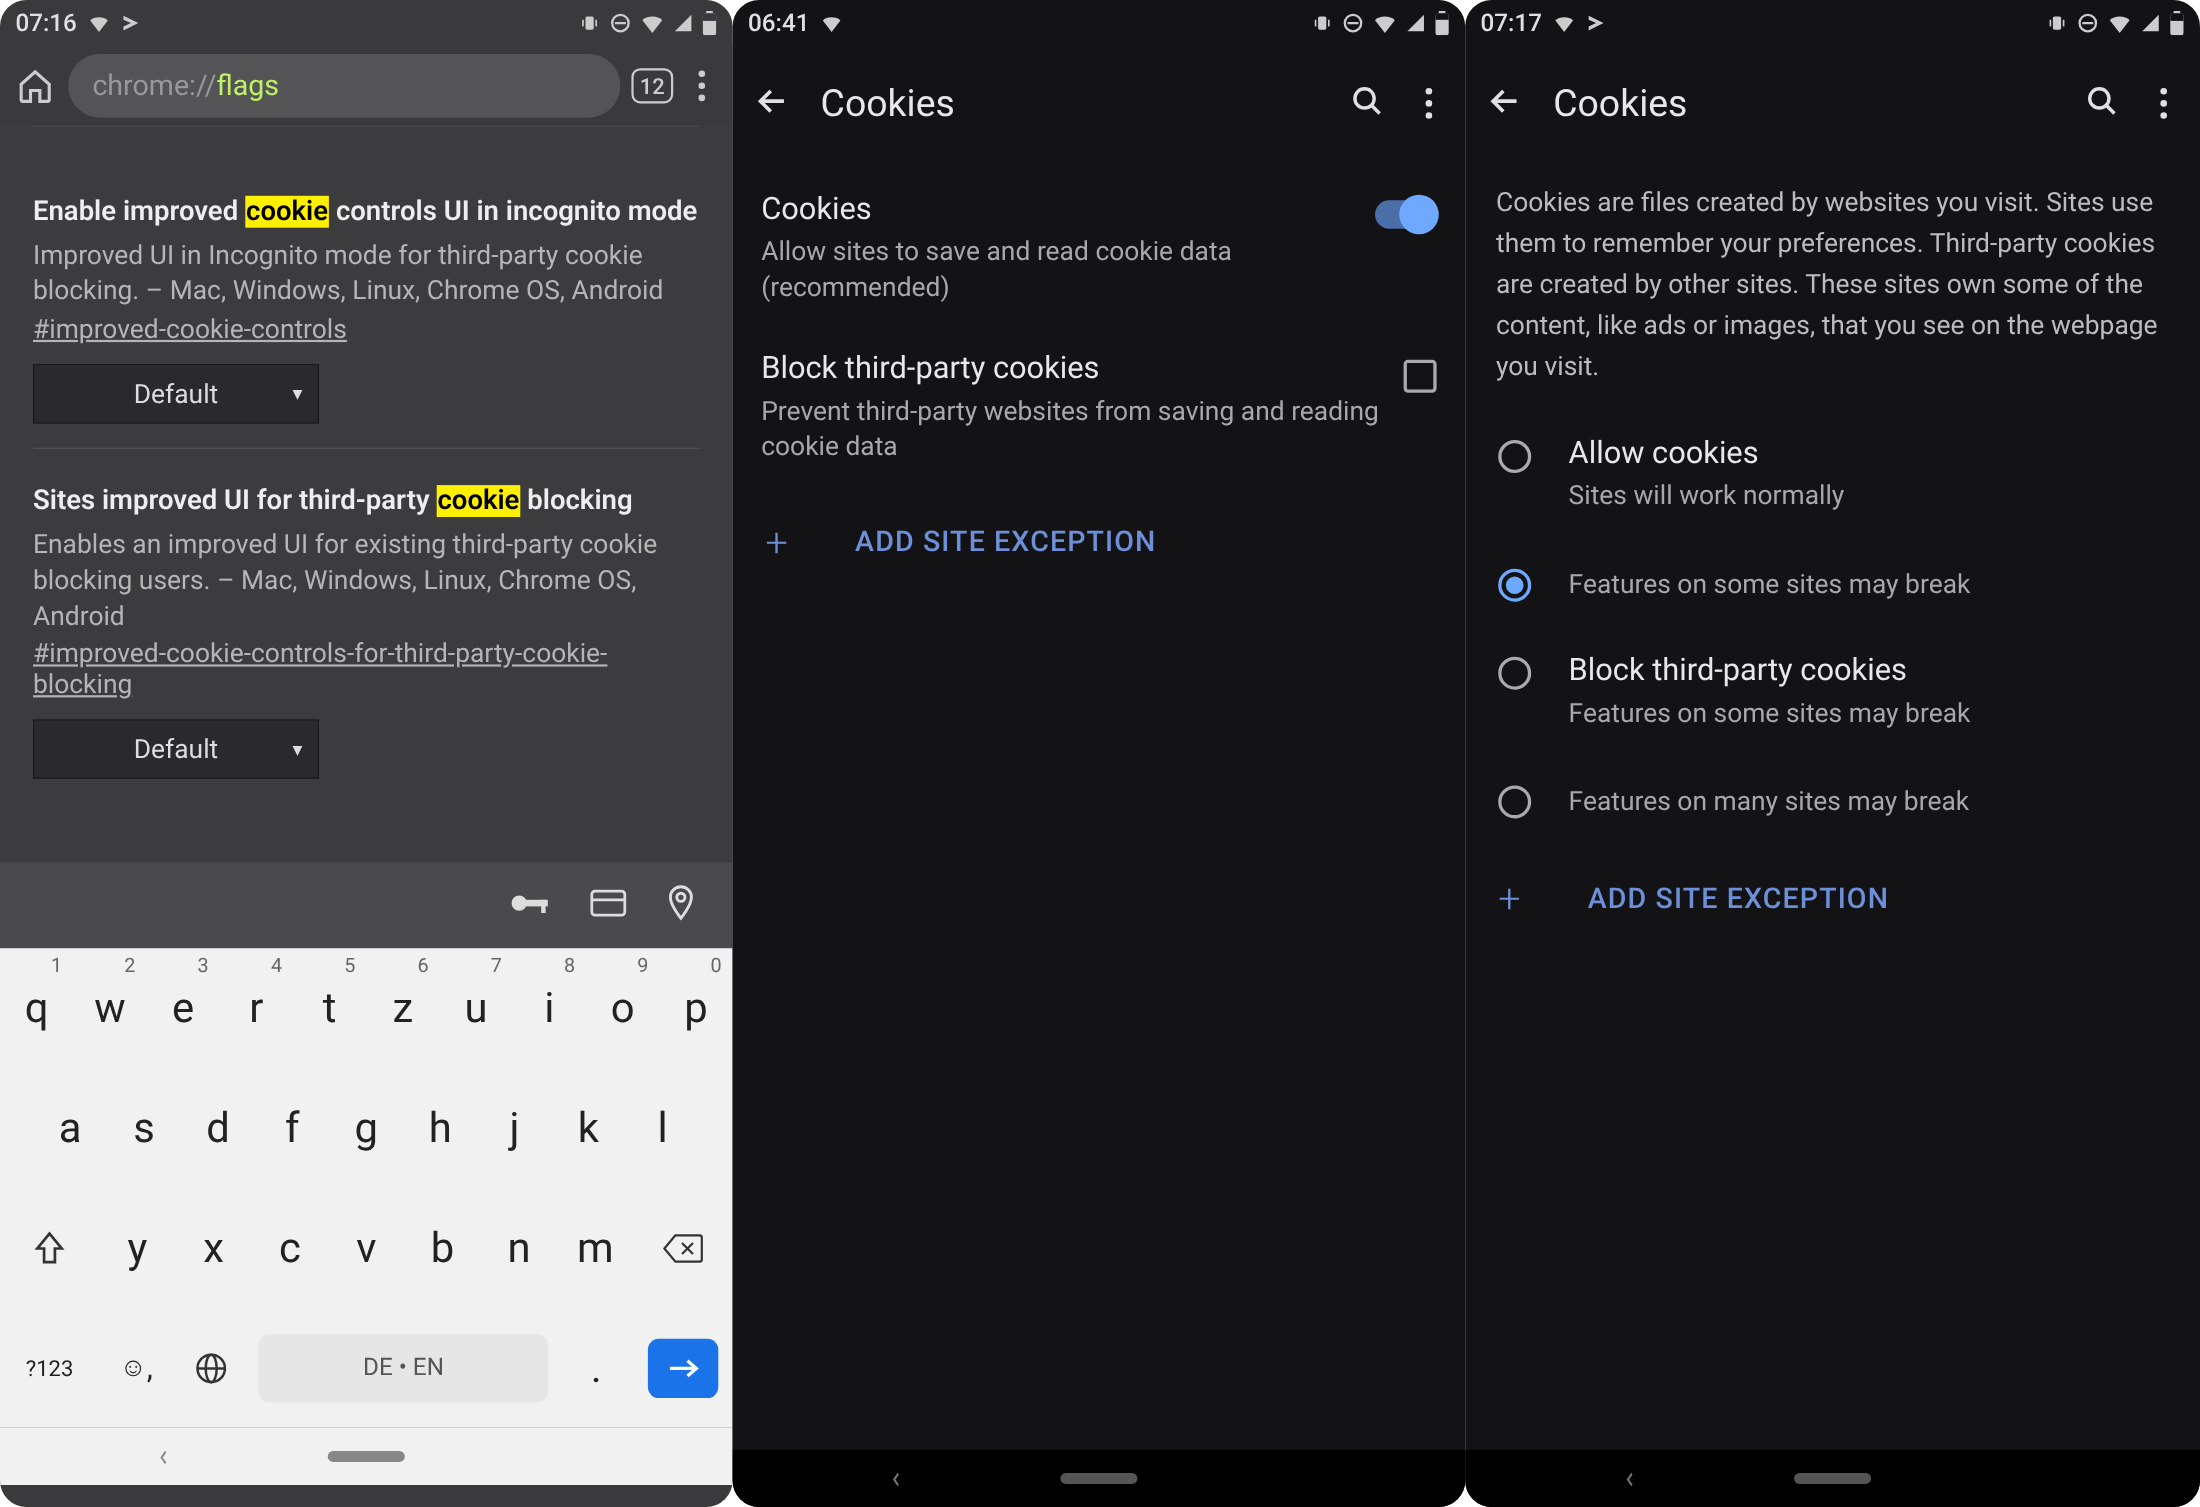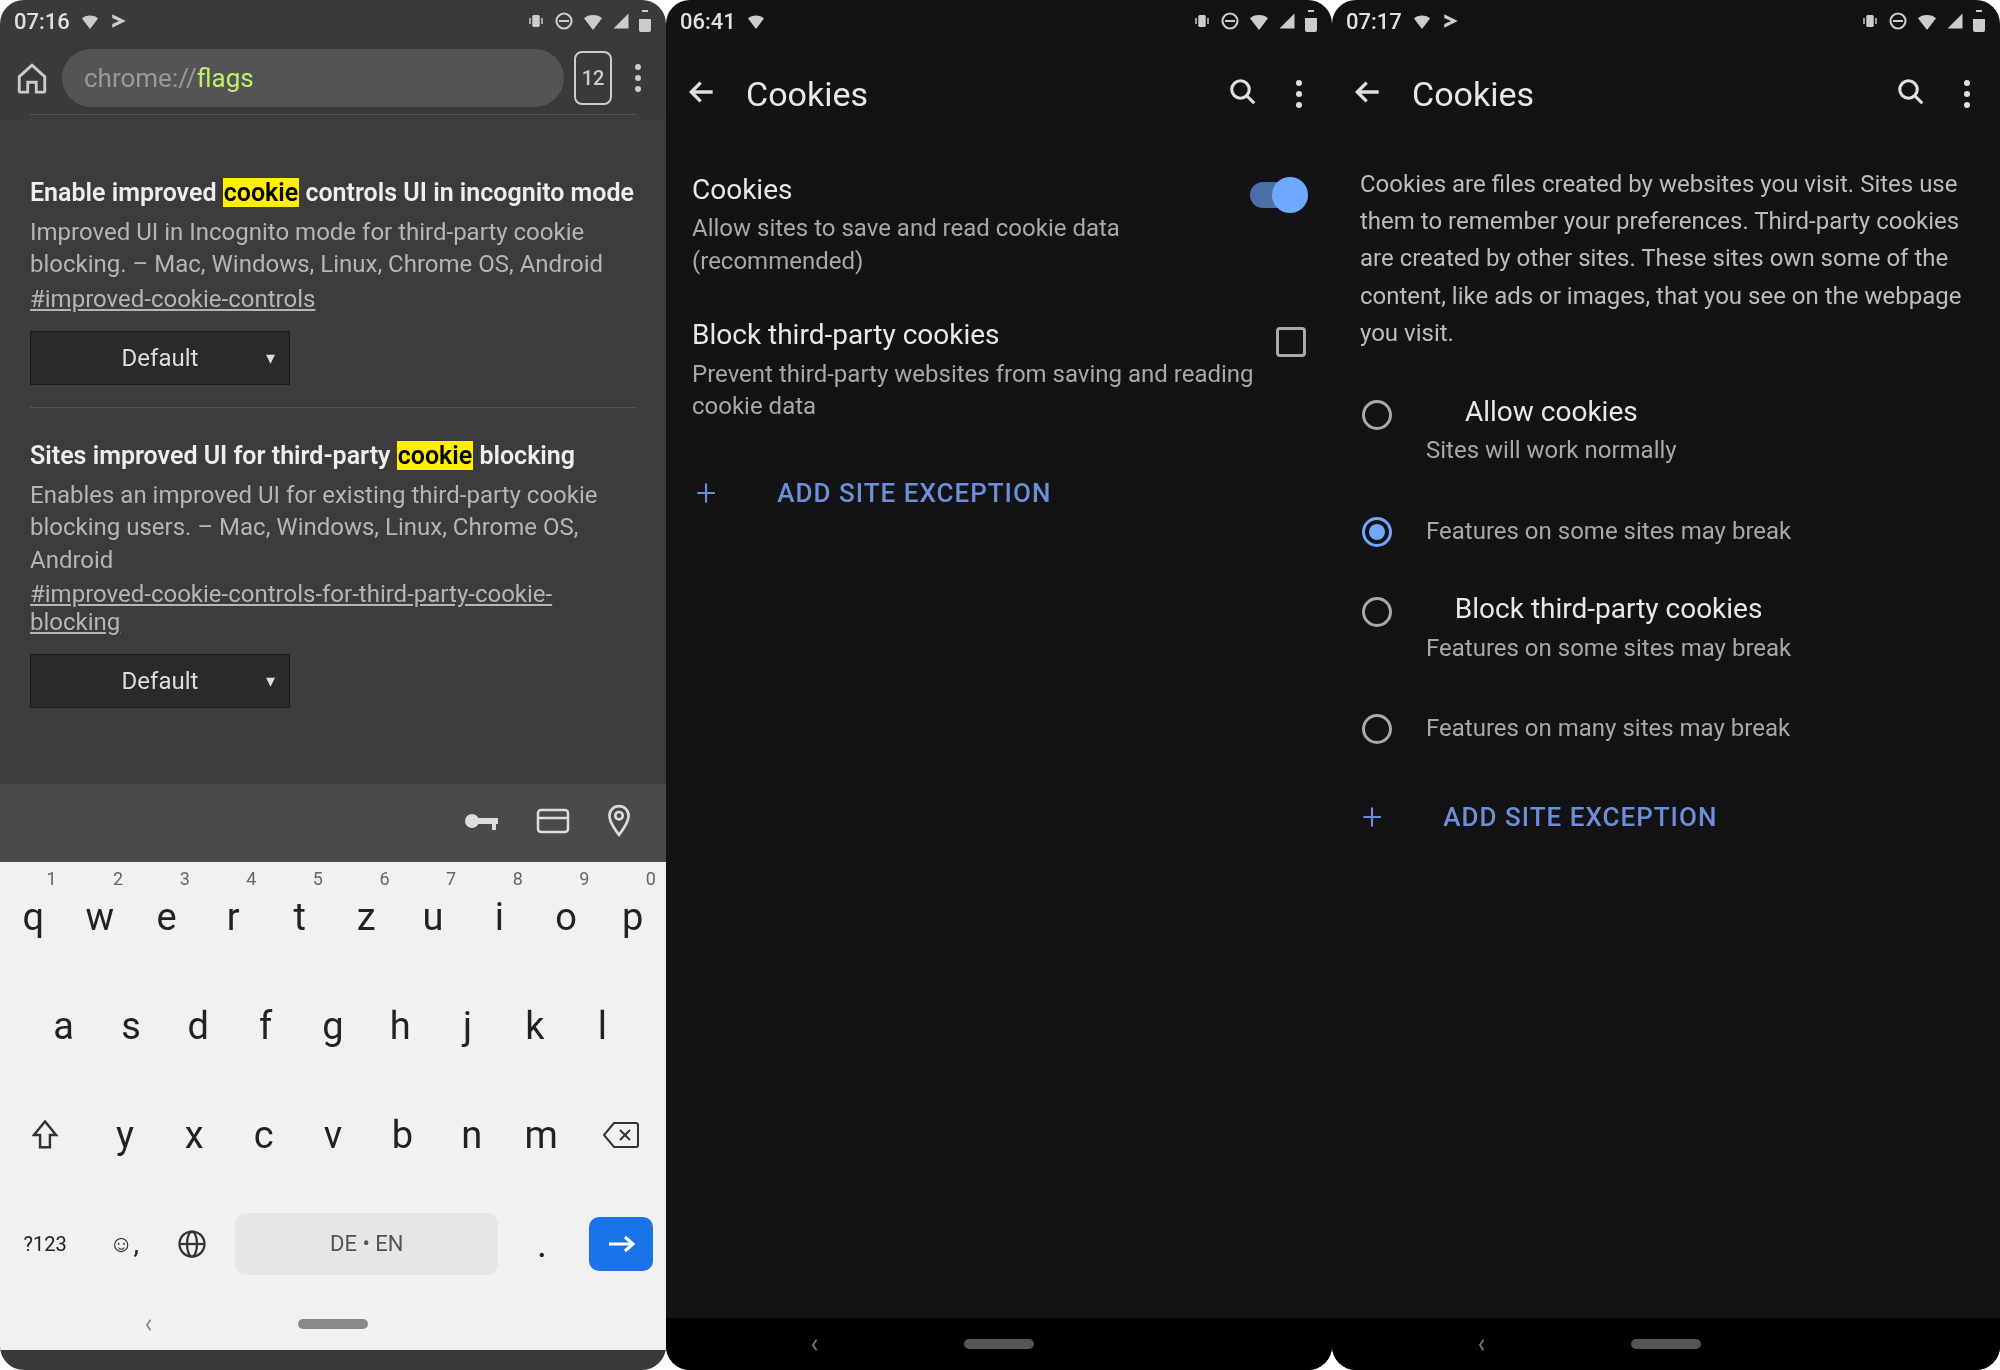--- a/index.html
+++ b/index.html
@@ -16,21 +16,21 @@
 .status-right { display: flex; align-items: center; gap: 8px; }
 .status-icon { display: inline-flex; }
 
 
 .panel1 { background: #3a3a3c; }
 .chrome-bar { height: 72px; display: flex; align-items: center; padding: 0 12px; gap: 10px; background: #3a3a3c; }
 .home-icon { width: 40px; height: 40px; display: flex; align-items: center; justify-content: center; }
 .url-bar { flex: 1; height: 58px; background: #545456; border-radius: 29px; display: flex; align-items: center; padding: 0 22px; font-size: 26px; color: #bbb; }
 .url-bar .url-scheme { color: #999; }
 .url-bar .url-path { color: #bef264; }
-.tab-count { width: 38px; height: 54px; border: 2.5px solid #ccc; border-radius: 8px; display: flex; align-items: center; justify-content: center; font-size: 20px; color: #ccc; font-weight: 500; }
+.tab-count { width: 38px; height: 32px; border: 2.5px solid #ccc; border-radius: 8px; display: flex; align-items: center; justify-content: center; font-size: 20px; color: #ccc; font-weight: 500; }
 .three-dots { width: 32px; height: 40px; display: flex; align-items: center; justify-content: center; flex-direction: column; gap: 5px; }
 .three-dots span { width: 6px; height: 6px; background: #ccc; border-radius: 50%; }
 
 .flags-body { background: #3c3c3e; padding: 0 30px; height: 670px; overflow: hidden; }
 .flag-block { border-top: 1px solid #555; padding: 30px 0 22px; }
 .flag-block:first-child { padding-top: 60px; }
 .flag-title { font-size: 25px; font-weight: 600; color: #eee; line-height: 1.4; }
 .highlight { background: #fff000; color: #000; padding: 0 1px; }
 .flag-desc { font-size: 24px; color: #b5b5b5; line-height: 1.35; margin-top: 6px; }
 .flag-hash { font-size: 24px; color: #b5b5b5; text-decoration: underline; margin-top: 4px; display: inline-block; }
@@ -78,21 +78,21 @@
 .setting-text { flex: 1; }
 .setting-label { font-size: 28px; color: #e8e8e8; line-height: 1.3; }
 .setting-sub { font-size: 24px; color: #a8a8a8; margin-top: 4px; line-height: 1.35; }
 .toggle { width: 56px; height: 26px; background: #4a6fa8; border-radius: 13px; position: relative; margin-top: 10px; }
 .toggle::after { content: ""; position: absolute; right: -2px; top: -5px; width: 36px; height: 36px; background: #6fa8ff; border-radius: 50%; }
 .checkbox { width: 30px; height: 30px; border: 3px solid #aaa; border-radius: 4px; margin-top: 10px; }
 .add-row { display: flex; align-items: center; gap: 60px; padding: 30px 0; color: #6c8fd8; font-size: 26px; font-weight: 500; letter-spacing: 1px; }
 .plus-icon { font-size: 36px; font-weight: 300; color: #6c8fd8; margin-left: 4px; }
 
 .info-text { font-size: 24px; color: #bcbcbc; line-height: 1.55; padding: 14px 2px 20px; }
-.radio-row { display: flex; align-items: flex-start; gap: 34px; padding: 22px 4px; text-align: center; }
+.radio-row { display: flex; align-items: flex-start; gap: 34px; padding: 22px 4px; }
 .radio { width: 30px; height: 30px; border: 3px solid #aaa; border-radius: 50%; margin-top: 6px; flex-shrink: 0; display: flex; align-items: center; justify-content: center; }
 .radio.checked { border-color: #6fa8ff; }
 .radio.checked::after { content: ""; width: 16px; height: 16px; background: #6fa8ff; border-radius: 50%; }
 .radio-text .setting-label { font-size: 28px; }
 .radio-text .setting-sub { font-size: 24px; }
 </style>
 </head>
 <body>
 
 <div class="container">

